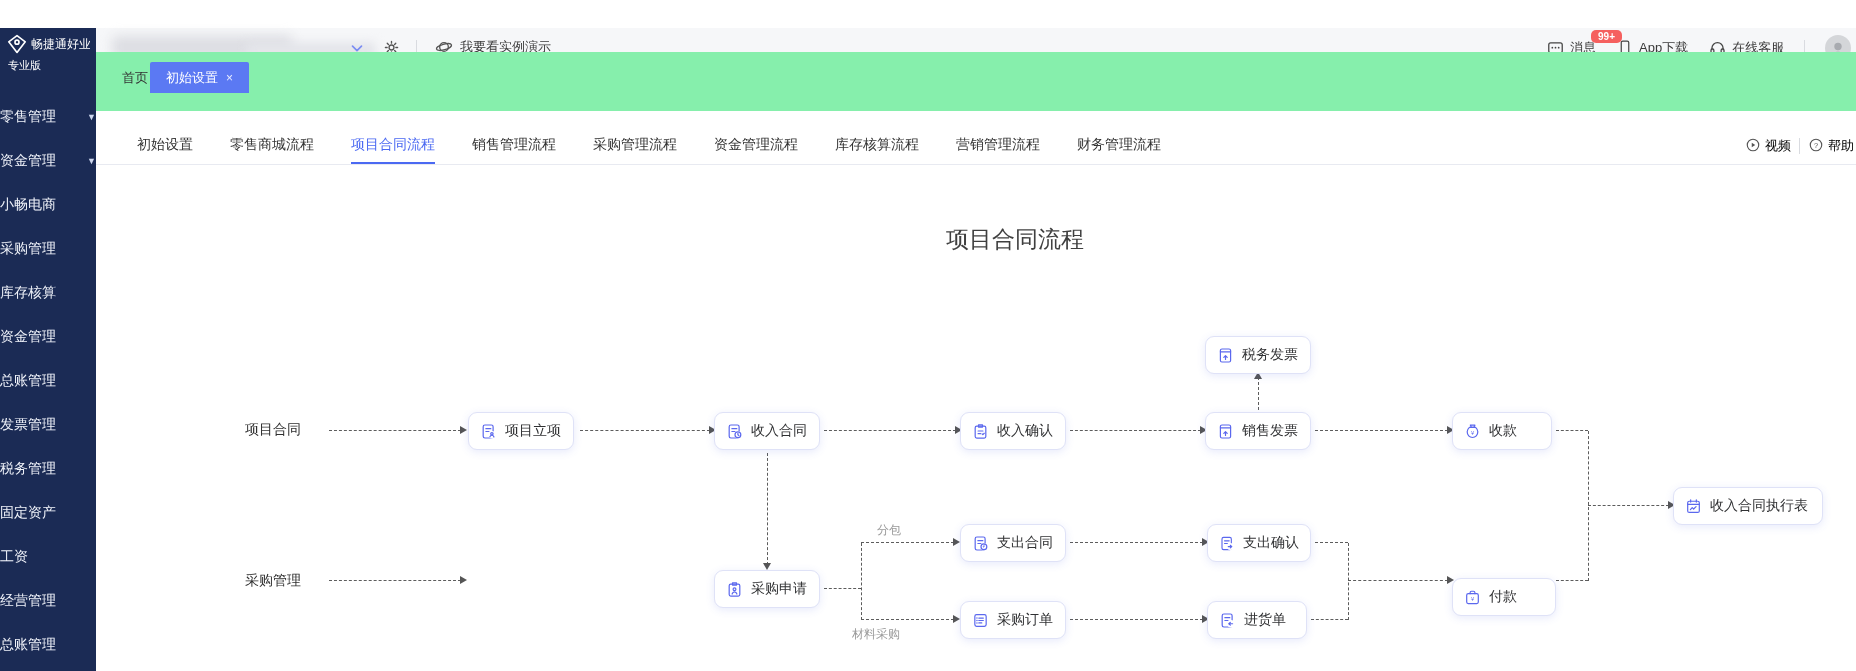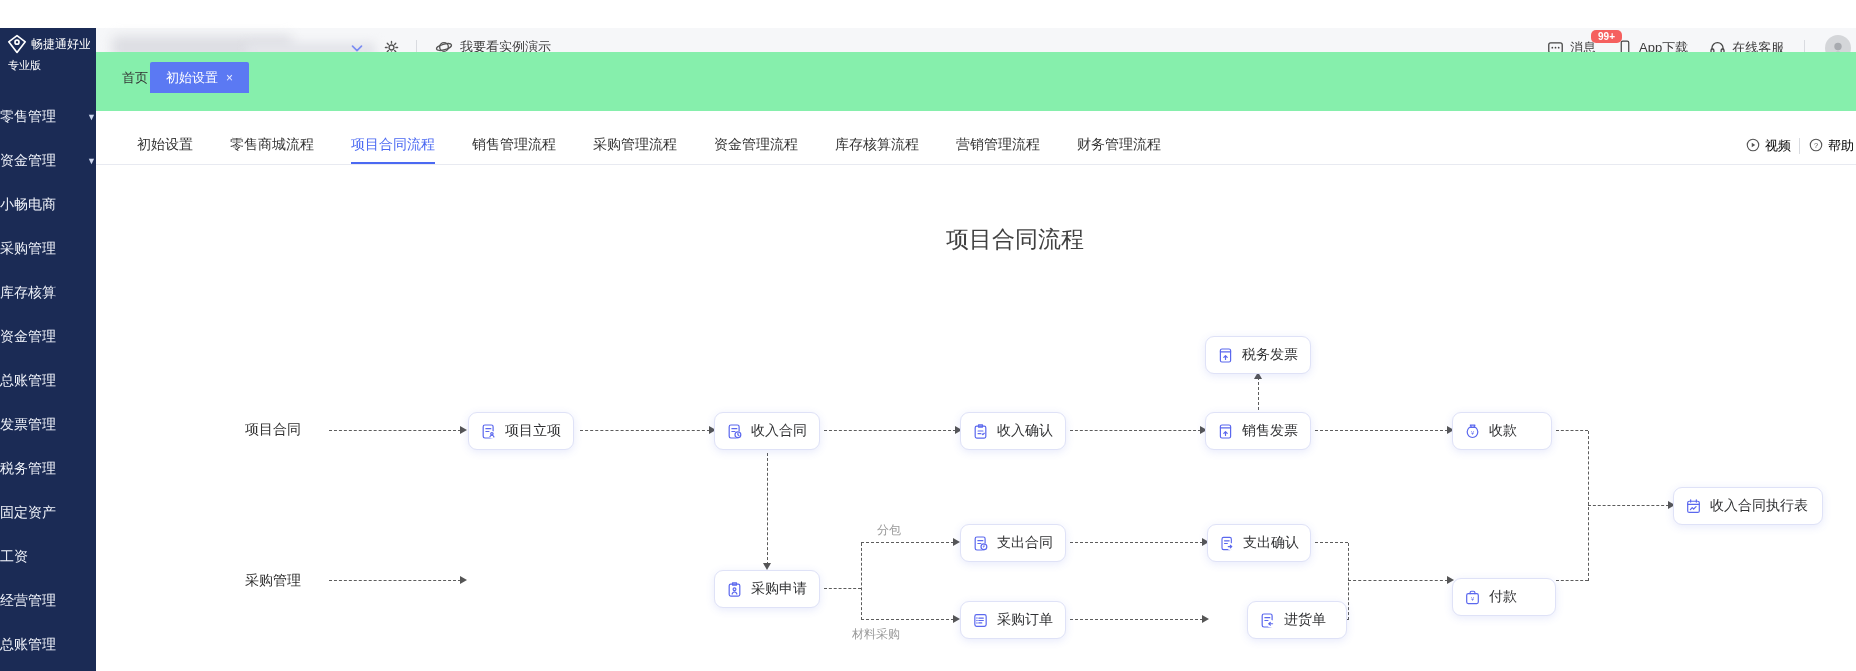--- a/index.html
+++ b/index.html
@@ -371,21 +371,21 @@
         <span>采购申请</span>
       </div>
       <div class="flow-node" style="left: 864px; top: 474px; width: 106px;">
         <svg width="17" height="17" viewBox="0 0 24 24" fill="none" stroke="#5b68ee" stroke-width="1.7" stroke-linecap="round" stroke-linejoin="round">
           <rect x="4" y="3.8" width="16" height="16.4" rx="2.4"></rect>
           <path d="M9.6 8.6h6.4M9.6 12h6.4M9.6 15.4h4.2"></path>
           <path d="M7 8.6h.01M7 12h.01M7 15.4h.01" stroke-width="2.1"></path>
         </svg>
         <span>采购订单</span>
       </div>
-      <div class="flow-node" style="left: 1111px; top: 474px; width: 100px; margin-left: 40px;">
+      <div class="flow-node" style="left: 1111px; top: 474px; width: 100px;">
         <svg width="17" height="17" viewBox="0 0 24 24" fill="none" stroke="#5b68ee" stroke-width="1.7" stroke-linecap="round" stroke-linejoin="round">
           <rect x="4.5" y="2.8" width="14" height="18.4" rx="2.4"></rect>
           <path d="M8.3 8h7M8.3 12h4.5"></path>
           <circle cx="16.8" cy="16.6" r="5.2" fill="#fff" stroke="none"></circle>
           <path d="M19.2 16.6h-5.4M16 14.6l-2.2 2 2.2 2"></path>
         </svg>
         <span>进货单</span>
       </div>
       <div class="flow-node" style="left: 1356px; top: 435px; width: 104px; margin-top: 16px;">
         <svg width="17" height="17" viewBox="0 0 24 24" fill="none" stroke="#5b68ee" stroke-width="1.7" stroke-linecap="round" stroke-linejoin="round">

